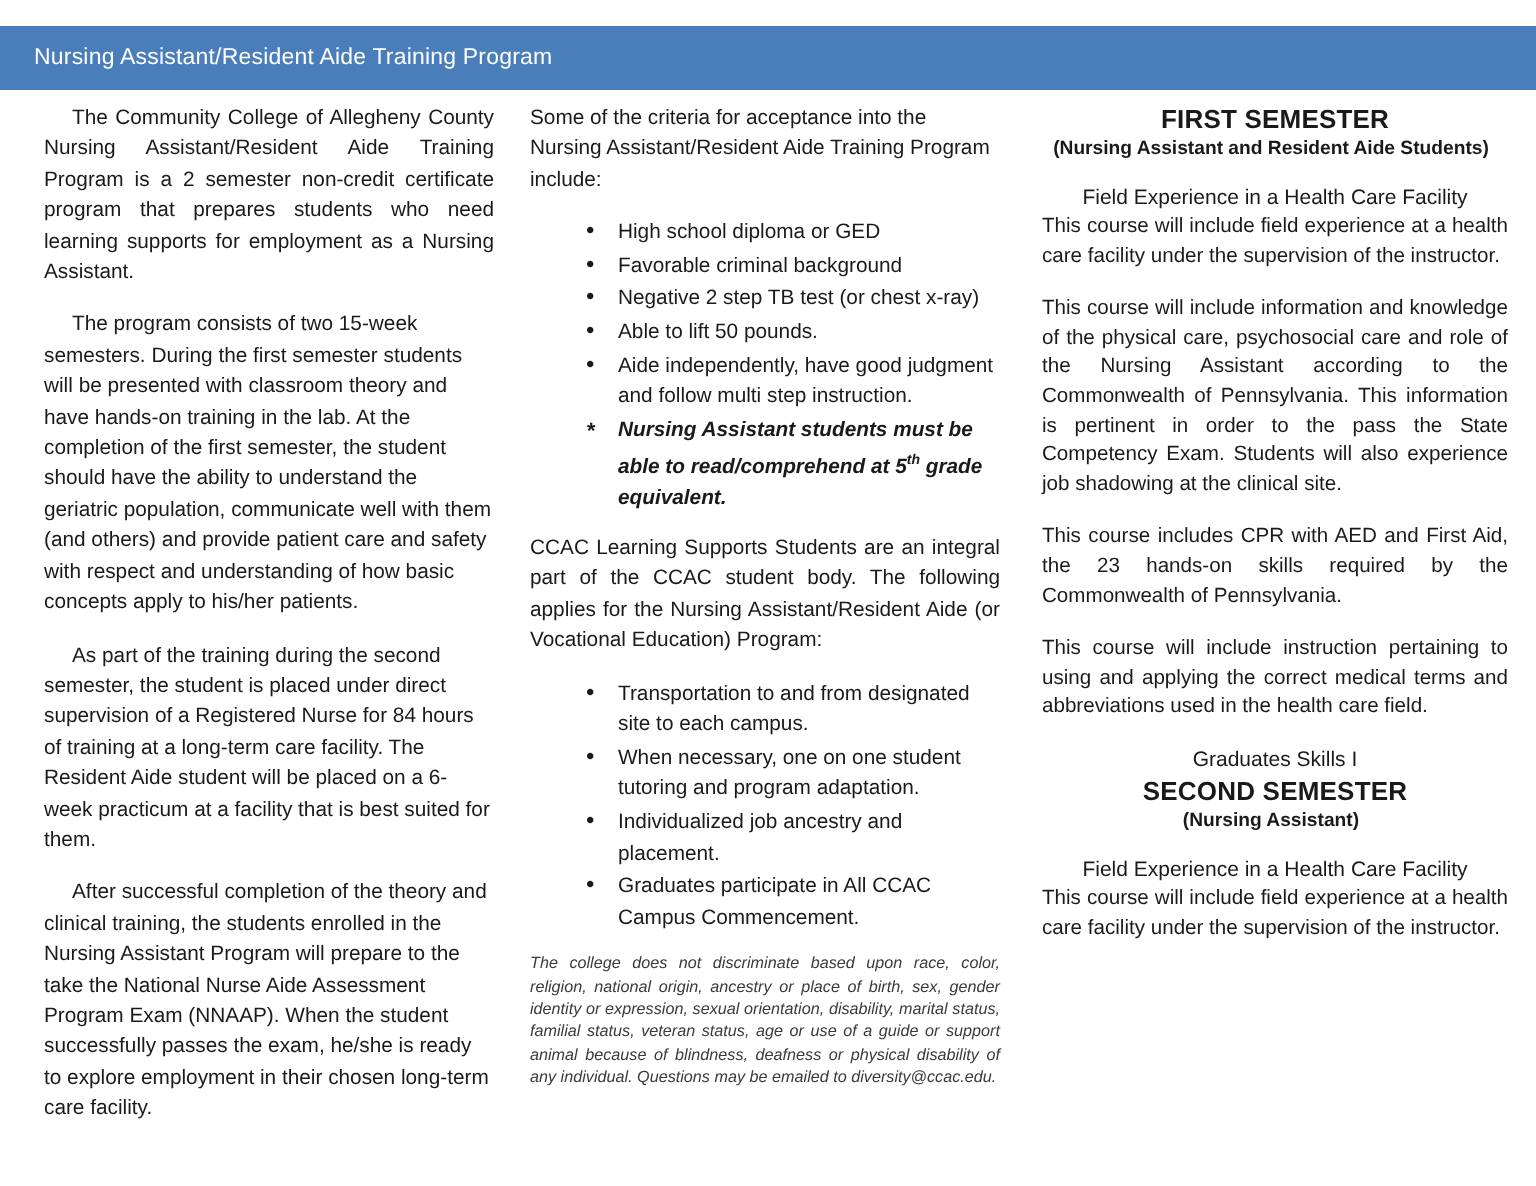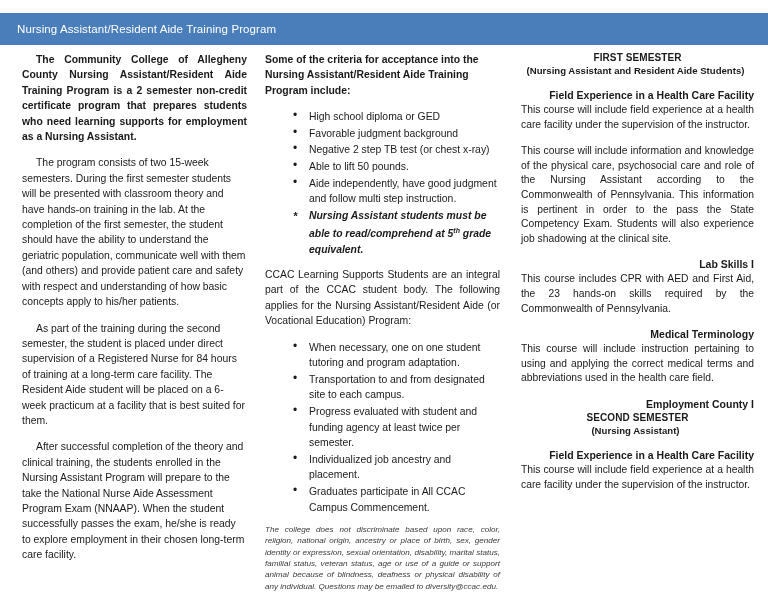--- a/index.html
+++ b/index.html
@@ -78,21 +78,21 @@
   }
 
   .just {
     text-align: justify;
     text-justify: inter-word;
   }
   .indent {
     text-indent: 14px;
   }
   .bold {
-    font-weight: bold;
+    font-weight: normal;
   }
 
   
   ul.bullets {
     margin: 0 0 9px 0;
     padding: 0 0 0 28px;
     list-style: none;
   }
   ul.bullets > li {
     position: relative;
@@ -130,33 +130,33 @@
     line-height: 11.3px;
     color: #3a3a3a;
     text-align: justify;
     margin: 0 0 9px 0;
   }
 
   
   .sem-title {
     text-align: center;
     font-weight: bold;
-    font-size: 10px;
+    font-size: 13px;
     margin: 0 0 2px 0;
     letter-spacing: 0.1px;
   }
   .sem-sub {
     text-align: center;
     font-weight: bold;
     font-size: 9.6px;
     margin: 0 4px 13px 0;
   }
   .course-title {
-    text-align: right;
-    font-weight: bold;
+    text-align: center;
+    font-weight: normal;
     font-size: 10.5px;
     margin: 0 0 2px 0;
   }
   .course-body {
     font-size: 10.3px;
     line-height: 14.6px;
     text-align: justify;
     text-justify: inter-word;
     margin: 0 0 12px 0;
   }
@@ -177,58 +177,55 @@
       <p class="indent">The program consists of two 15-week semesters.  During the first semester students will be presented with classroom theory and have hands-on training in the lab.  At the completion of the first semester, the student should have the ability to understand the geriatric population, communicate well with them (and others) and provide patient care and safety with respect and understanding of how basic concepts apply to his/her patients.</p>
       <p class="indent">As part of the training during the second semester, the student is placed under direct supervision of a Registered Nurse for 84 hours of training at a long-term care facility. The Resident Aide student will be placed on a 6-week practicum at a facility that is best suited for them.</p>
       <p class="indent">After successful completion of the theory and clinical training, the students enrolled in the Nursing Assistant Program will prepare to the take the National Nurse Aide Assessment Program Exam (NNAAP).  When the student successfully passes the exam, he/she is ready to explore employment in their chosen long-term care facility.</p>
     </div>
 
     <div class="col col-2">
       <p class="bold">Some of the criteria for acceptance into the Nursing Assistant/Resident Aide Training Program include:</p>
 
       <ul class="bullets">
         <li>High school diploma or GED</li>
-        <li>Favorable judgment background</li>
+        <li>Favorable criminal background</li>
         <li>Negative 2 step TB test (or chest x-ray)</li>
         <li>Able to lift 50 pounds.</li>
         <li>Aide independently, have good judgment and follow multi step instruction.</li>
         <li class="emph star-marker"><span>Nursing Assistant students must  be able to read/comprehend at 5</span><sup>th</sup><span> grade equivalent.</span></li>
       </ul>
 
       <p class="just">CCAC Learning Supports Students are an integral part of the CCAC student body.  The following applies for the Nursing Assistant/Resident Aide (or Vocational Education) Program:</p>
 
       <ul class="bullets">
+        <li>Transportation to and from designated site to each campus.</li>
         <li>When necessary, one on one student tutoring and program adaptation.</li>
-        <li>Transportation to and from designated site to each campus.</li>
-        <li>Progress evaluated with student and funding agency at least twice per semester.</li>
         <li>Individualized job ancestry and placement.</li>
         <li>Graduates participate in All CCAC Campus Commencement.</li>
       </ul>
 
       <p class="fineprint">The college does not discriminate based upon race, color, religion, national origin, ancestry or place of birth, sex, gender identity or expression, sexual orientation, disability, marital status, familial status, veteran status, age or use of a guide or support animal because of blindness, deafness or physical disability of any individual. Questions may be emailed to diversity@ccac.edu.</p>
 
     </div>
 
     <div class="col col-3">
 
       <div class="sem-title">FIRST SEMESTER</div>
       <div class="sem-sub">(Nursing Assistant and Resident Aide Students)</div>
 
       <div class="course-title">Field Experience in a Health Care Facility</div>
       <div class="course-body">This course will include field experience at a health care facility under the supervision of the instructor.</div>
 
       <div class="course-body">This course will include information and knowledge of the physical care, psychosocial care and role of the Nursing Assistant according to the Commonwealth of Pennsylvania. This information is pertinent in order to the pass the State Competency Exam.   Students will also experience job shadowing at the clinical site.</div>
 
-      <div class="course-title">Lab Skills I</div>
       <div class="course-body">This course includes CPR with AED and First Aid, the 23 hands-on skills required by the Commonwealth of Pennsylvania.</div>
 
-      <div class="course-title">Medical Terminology</div>
       <div class="course-body">This course will include instruction pertaining to using and applying the correct medical terms and abbreviations used in the health care field.</div>
 
-      <div class="course-title">Employment County I</div>
+      <div class="course-title">Graduates Skills I</div>
 
       <div class="sem-title">SECOND SEMESTER</div>
       <div class="sem-sub">(Nursing Assistant)</div>
 
       <div class="course-title">Field Experience in a Health Care Facility</div>
       <div class="course-body">This course will include field experience at a health care facility under the supervision of the instructor.</div>
 
     </div>
 
   </div>

